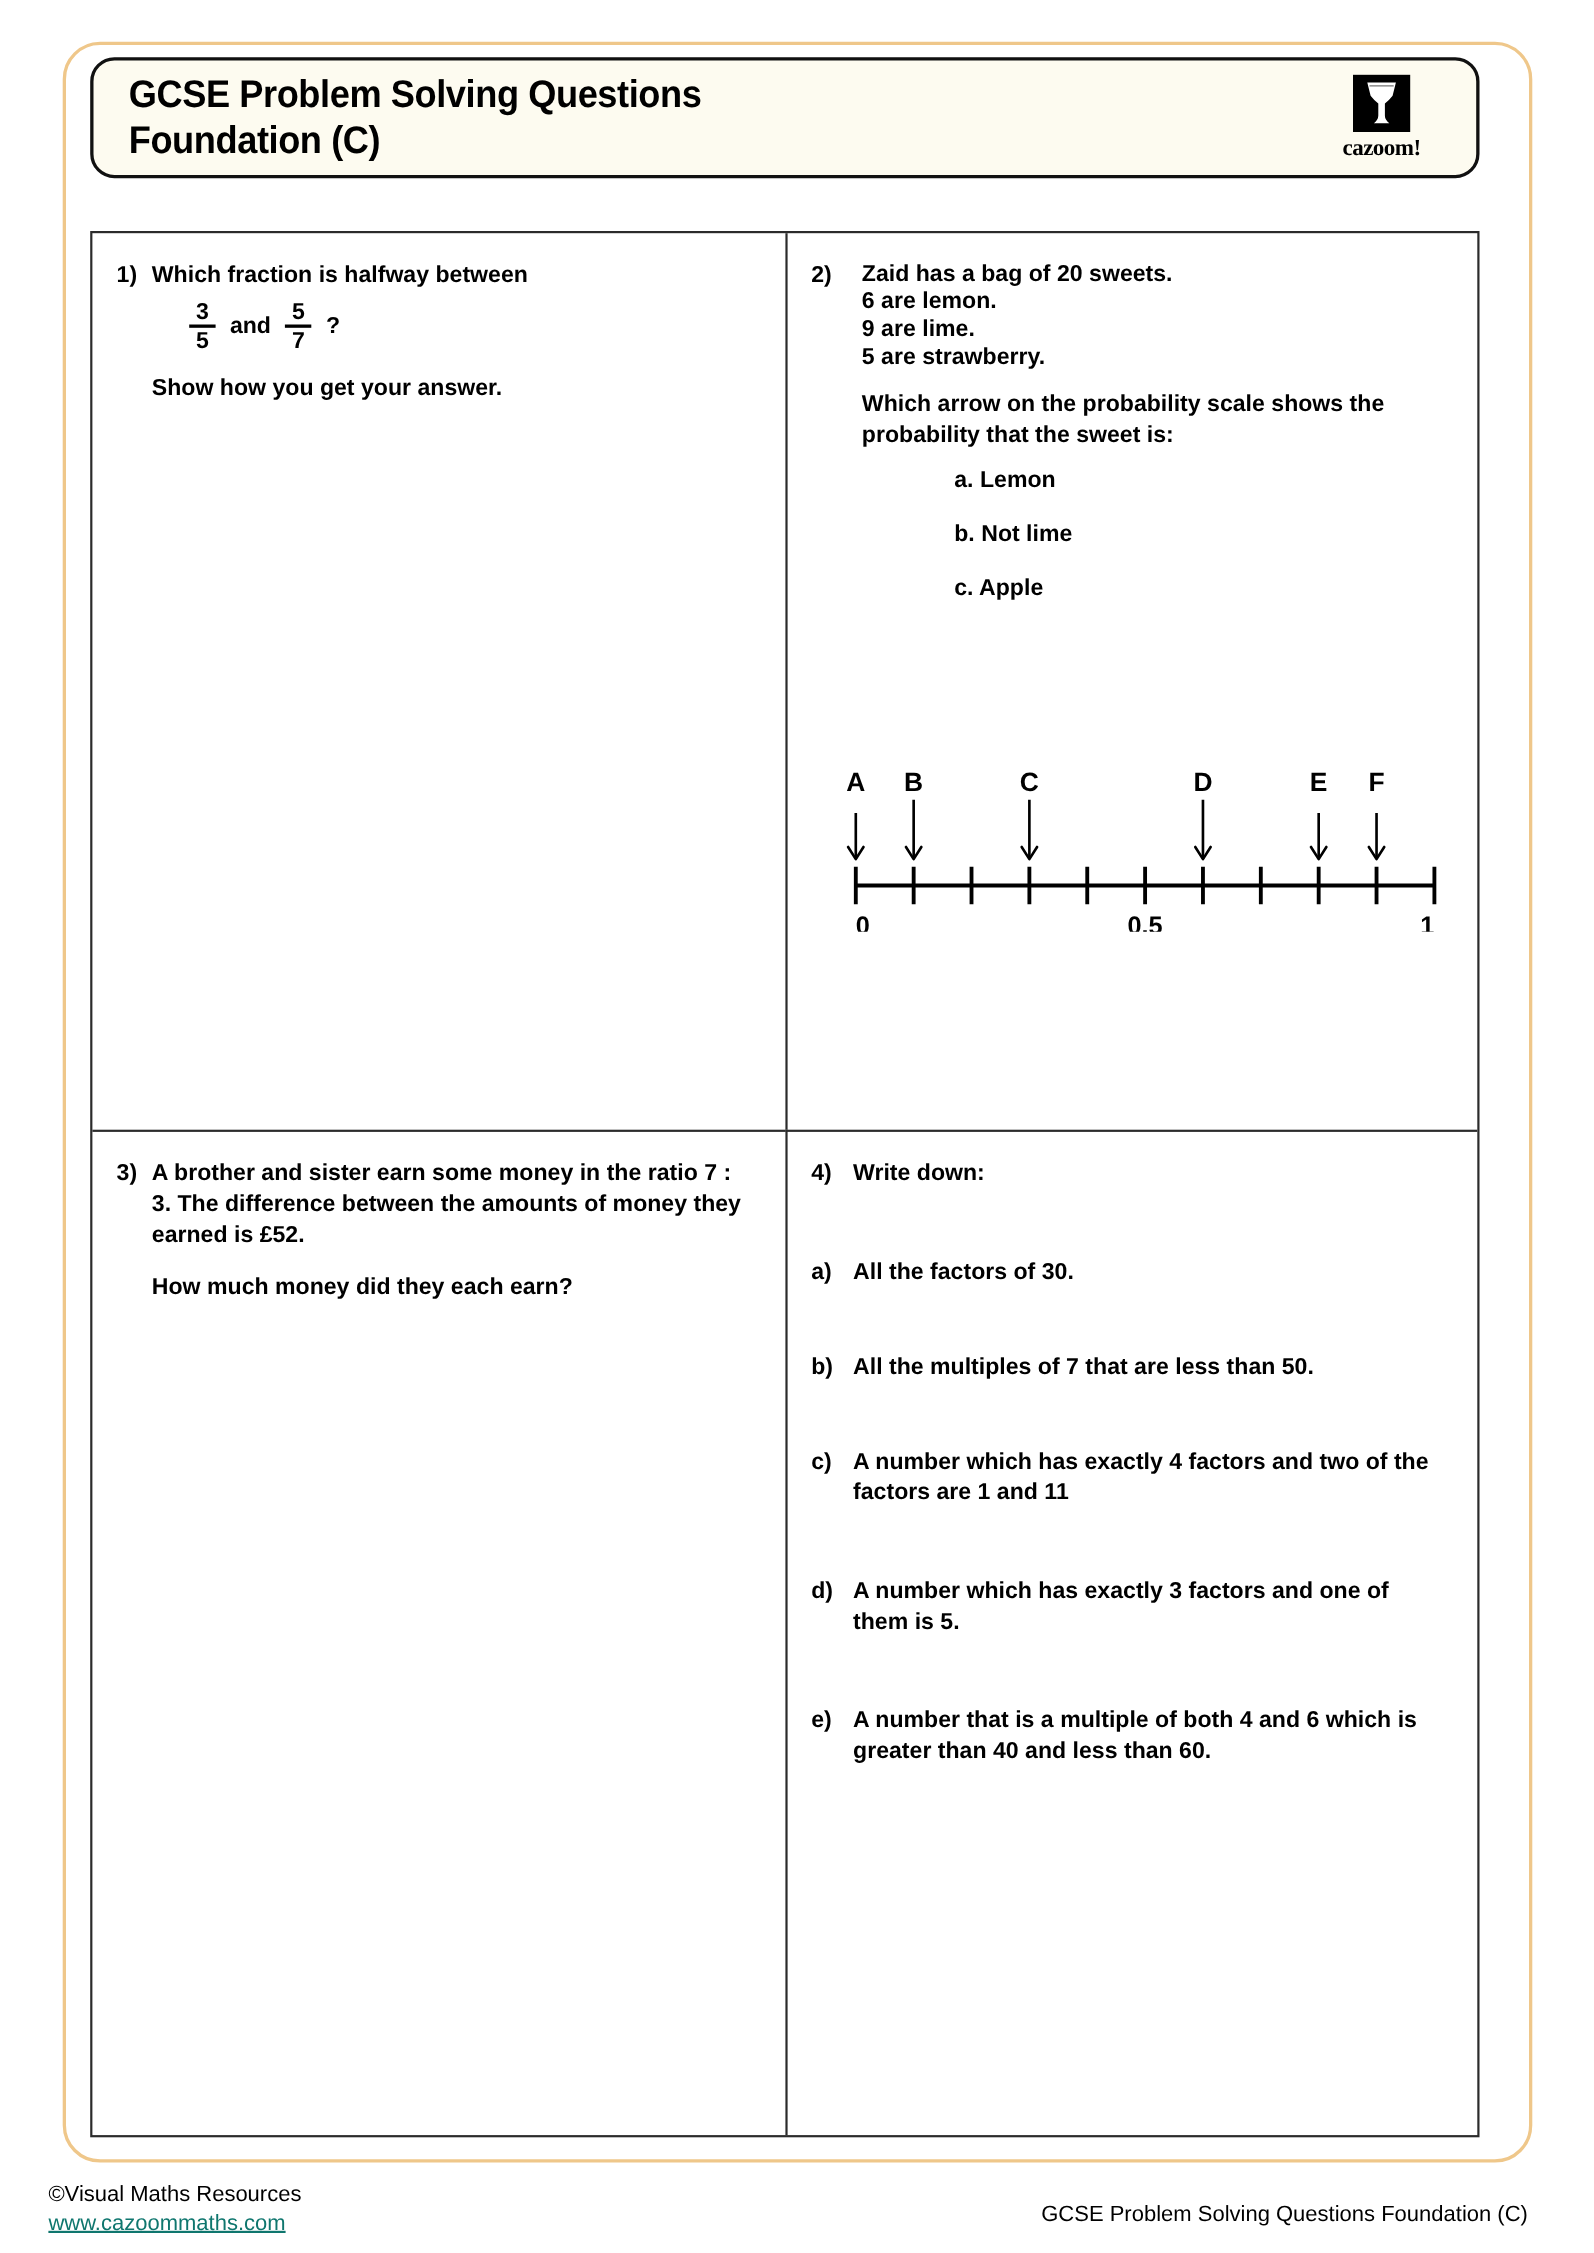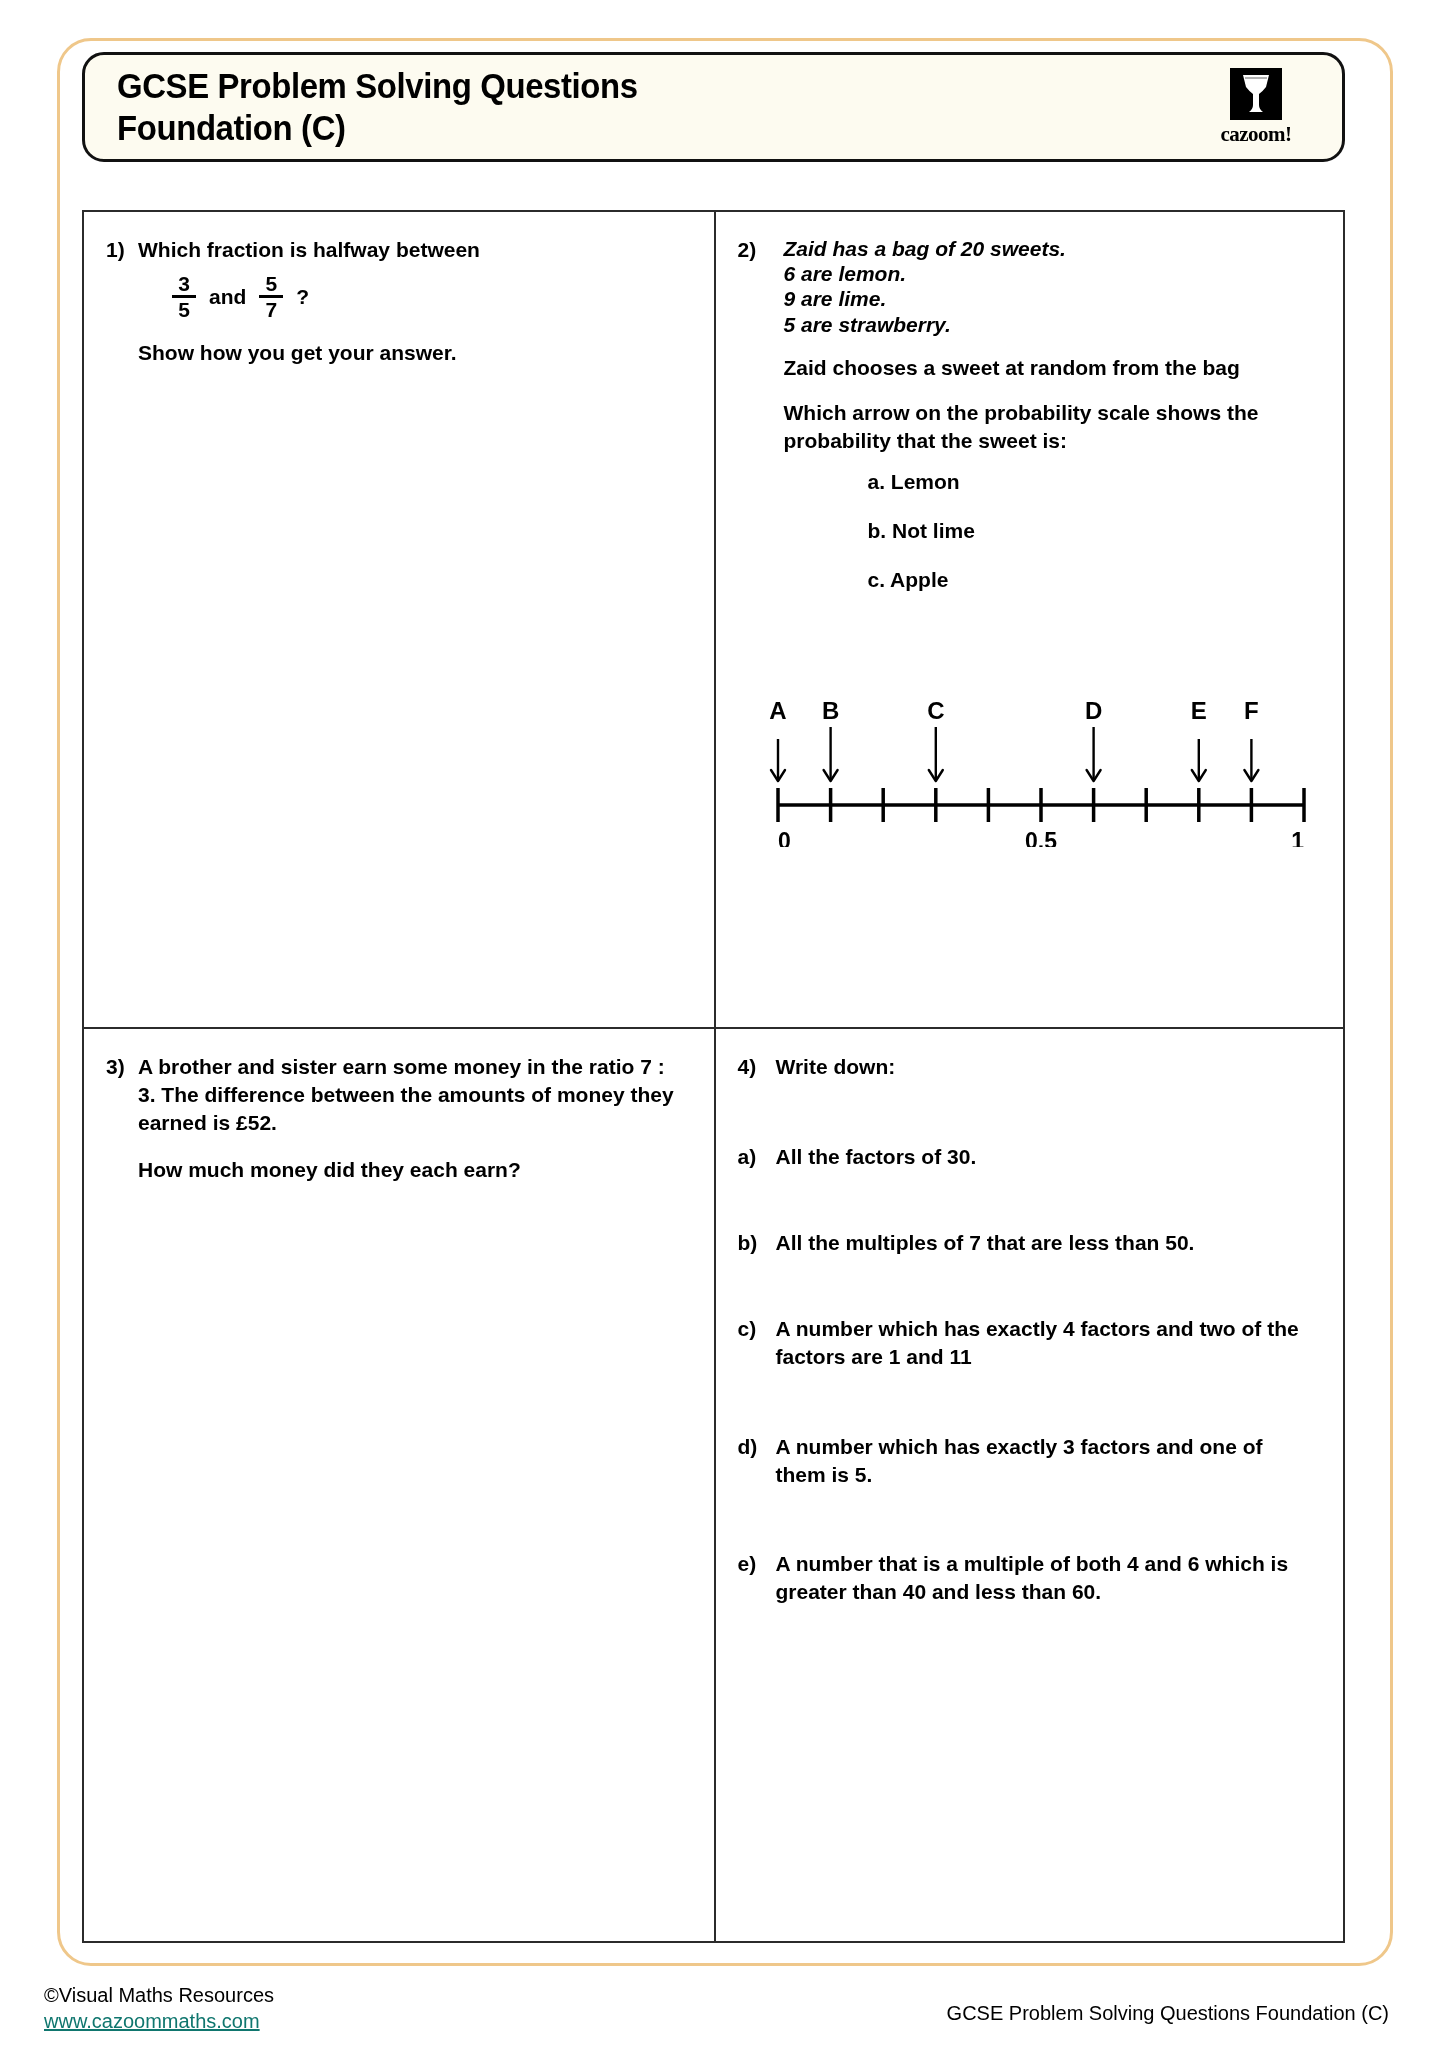--- a/index.html
+++ b/index.html
@@ -111,21 +111,21 @@
     font-weight: bold;
     font-size: 21px;
     line-height: 1.33;
     flex: 0 0 auto;
   }
   .q-body {
     font-weight: bold;
     font-size: 21px;
     line-height: 1.33;
   }
-  .tight { line-height: 1.20; font-style: italic; }
+  .tight { line-height: 1.20; }
 
   
   #q1-num { width: 32px; }
   #q1-frac-line {
     display: flex;
     align-items: center;
     justify-content: flex-start;
     gap: 13px;
     margin-top: 9px;
     padding-left: 66px;
@@ -261,21 +261,20 @@
   <div class="cell col-right row-top">
     <div class="q-row">
       <div class="q-num" id="q2-num">2)</div>
       <div style="flex:1 1 auto;">
         <div id="q2-stem-block">
           <div class="q-body tight">Zaid has a bag of 20 sweets.</div>
           <div class="q-body tight">6 are lemon.</div>
           <div class="q-body tight">9 are lime.</div>
           <div class="q-body tight">5 are strawberry.</div>
         </div>
-        <div class="q-body q2-gap">Zaid chooses a sweet at random from the bag</div>
         <div class="q-body q2-gap">Which arrow on the probability scale shows the probability that the sweet is:</div>
         <div class="q2-choices">
           <div class="q2-choice">a. Lemon</div>
           <div class="q2-choice">b. Not lime</div>
           <div class="q2-choice">c. Apple</div>
         </div>
       </div>
     </div>
 
     <div id="prob-scale">

